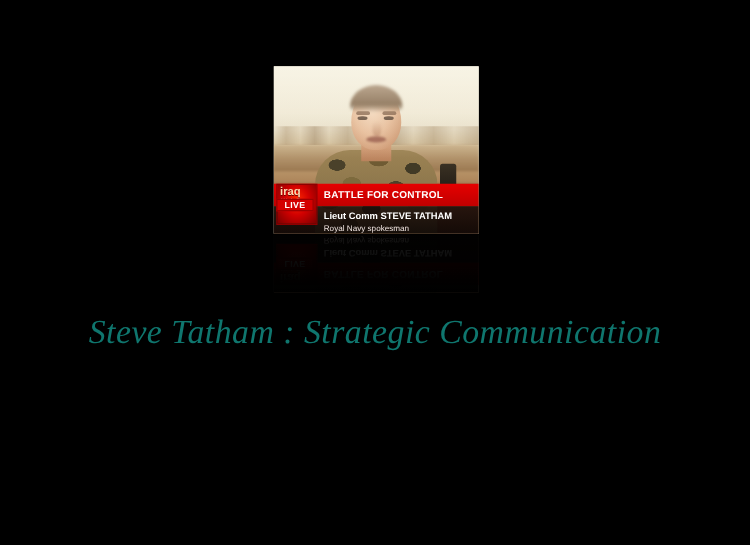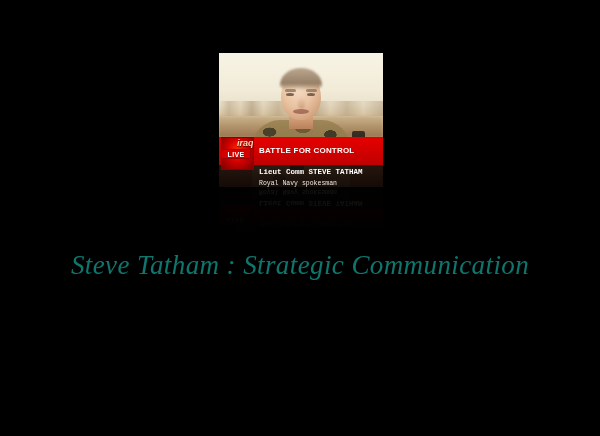--- a/index.html
+++ b/index.html
@@ -209,41 +209,40 @@
 
   
   .lower-third {
     position: absolute;
     left: 0;
     bottom: 0;
     width: 100%;
   }
   .bar-headline {
     position: relative;
-    height: 28px;
+    height: 18px;
     background: linear-gradient(180deg, #e60000 0%, #c00000 100%);
     display: flex;
     align-items: center;
   }
   .bar-headline .headline-text {
     margin-left: 40px;
     font-size: 8px;
     font-weight: bold;
     color: #ffffff;
     letter-spacing: .2px;
     line-height: 1;
     white-space: nowrap;
   }
   .bar-lower {
     position: relative;
     height: 22px;
     background: linear-gradient(180deg, rgba(20,8,6,.80) 0%, rgba(10,4,3,.88) 100%);
     padding-left: 40px;
     box-sizing: border-box;
-    font-family: Liberation Mono, monospace;
   }
   .bar-lower .name-line {
     font-size: 7.5px;
     font-weight: bold;
     color: #ffffff;
     line-height: 1;
     padding-top: 4px;
     white-space: nowrap;
   }
   .bar-lower .role-line {
@@ -262,26 +261,24 @@
     height: 33px;
     background: radial-gradient(ellipse at 50% 40%, #ff2a00 0%, #d10000 45%, #7a0000 100%);
     border: 1px solid #8e0000;
     box-sizing: border-box;
     z-index: 3;
     overflow: hidden;
   }
   .logo-box .logo-iraq {
     font-size: 9px;
     font-weight: bold;
-    font-style: italic;
     color: #ffd9b0;
     line-height: 9px;
     padding: 1px 0 0 2px;
     text-shadow: 0 1px 0 #6b0000;
-    margin-left: 13px;
   }
   .logo-box .logo-war {
     font-size: 5px;
     font-weight: bold;
     color: #ffffff;
     letter-spacing: 2px;
     line-height: 6px;
     padding-left: 3px;
   }
   

